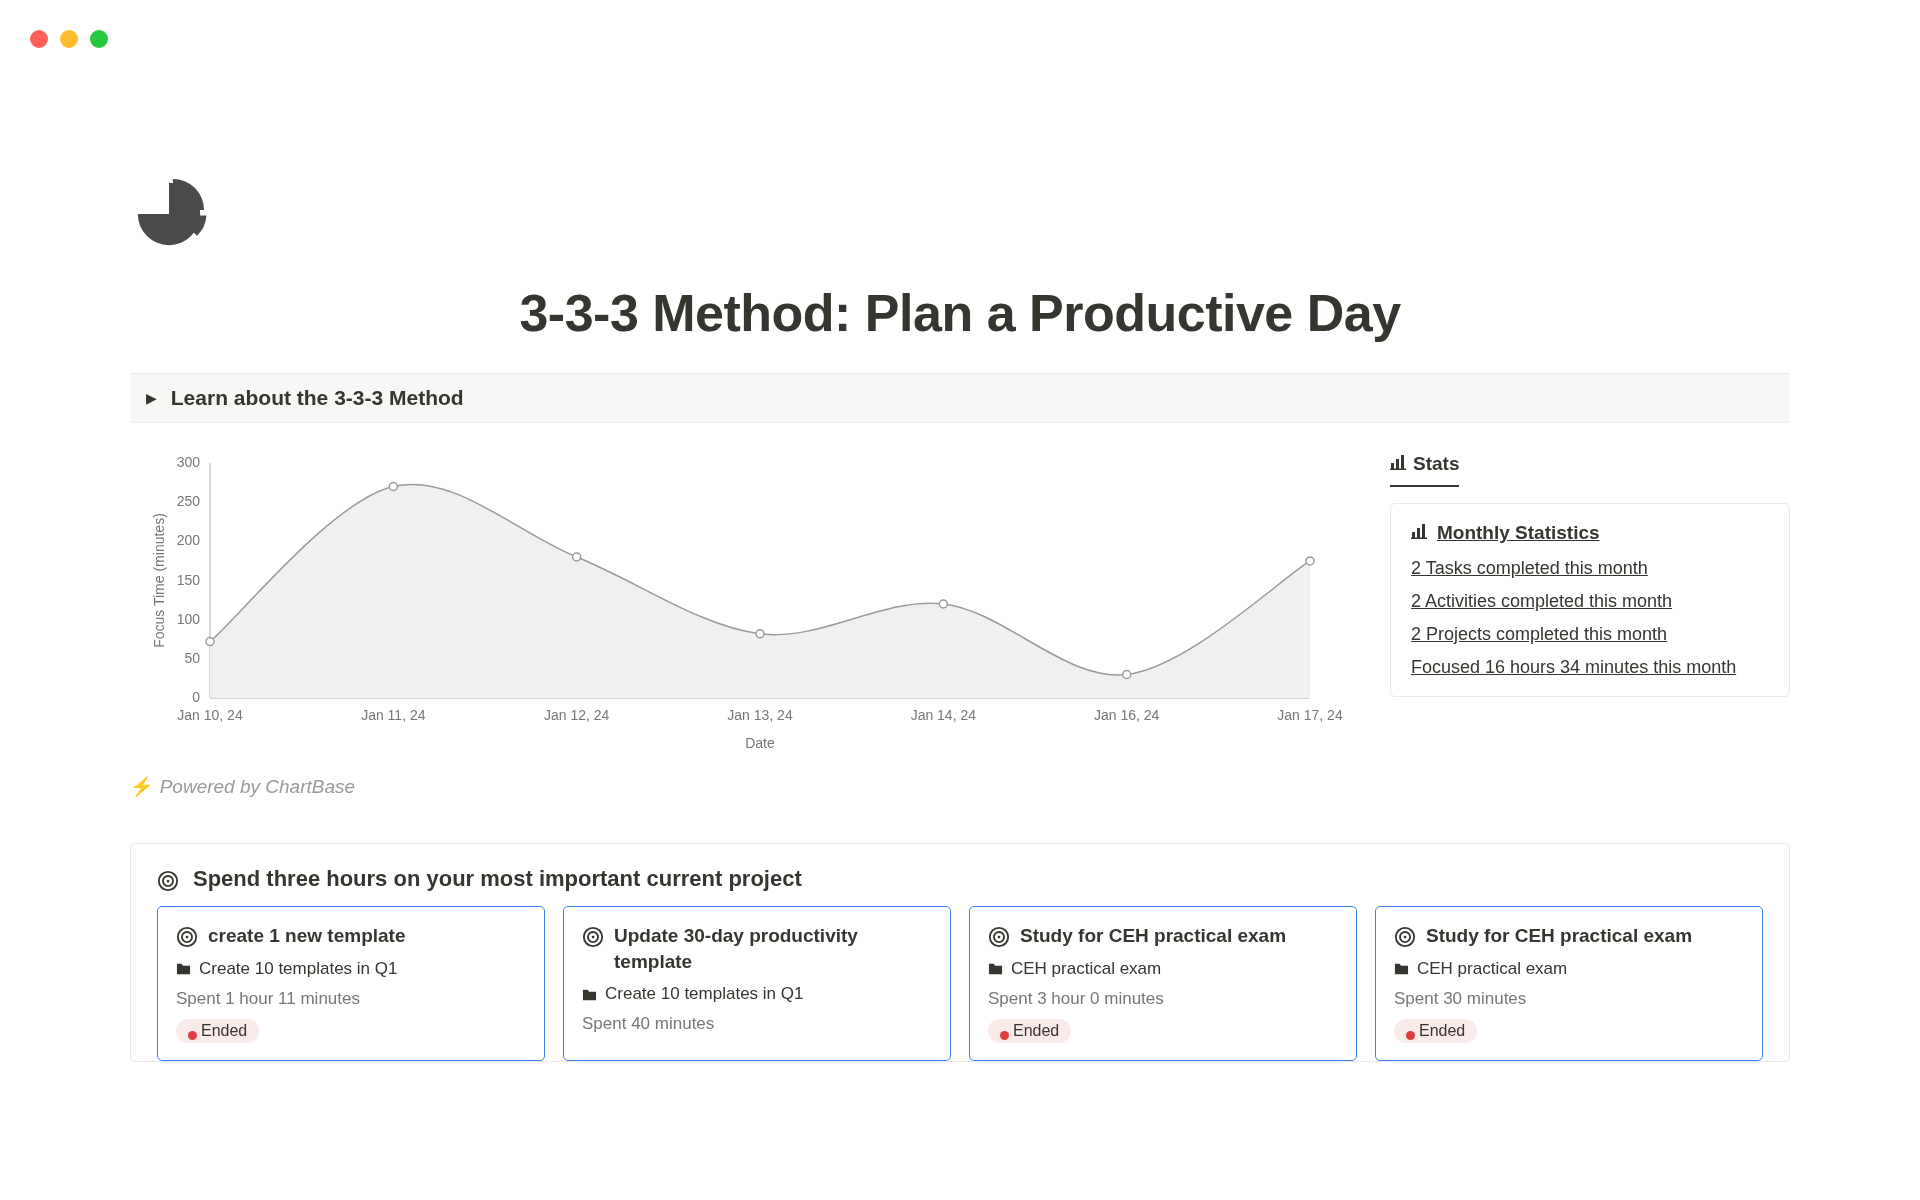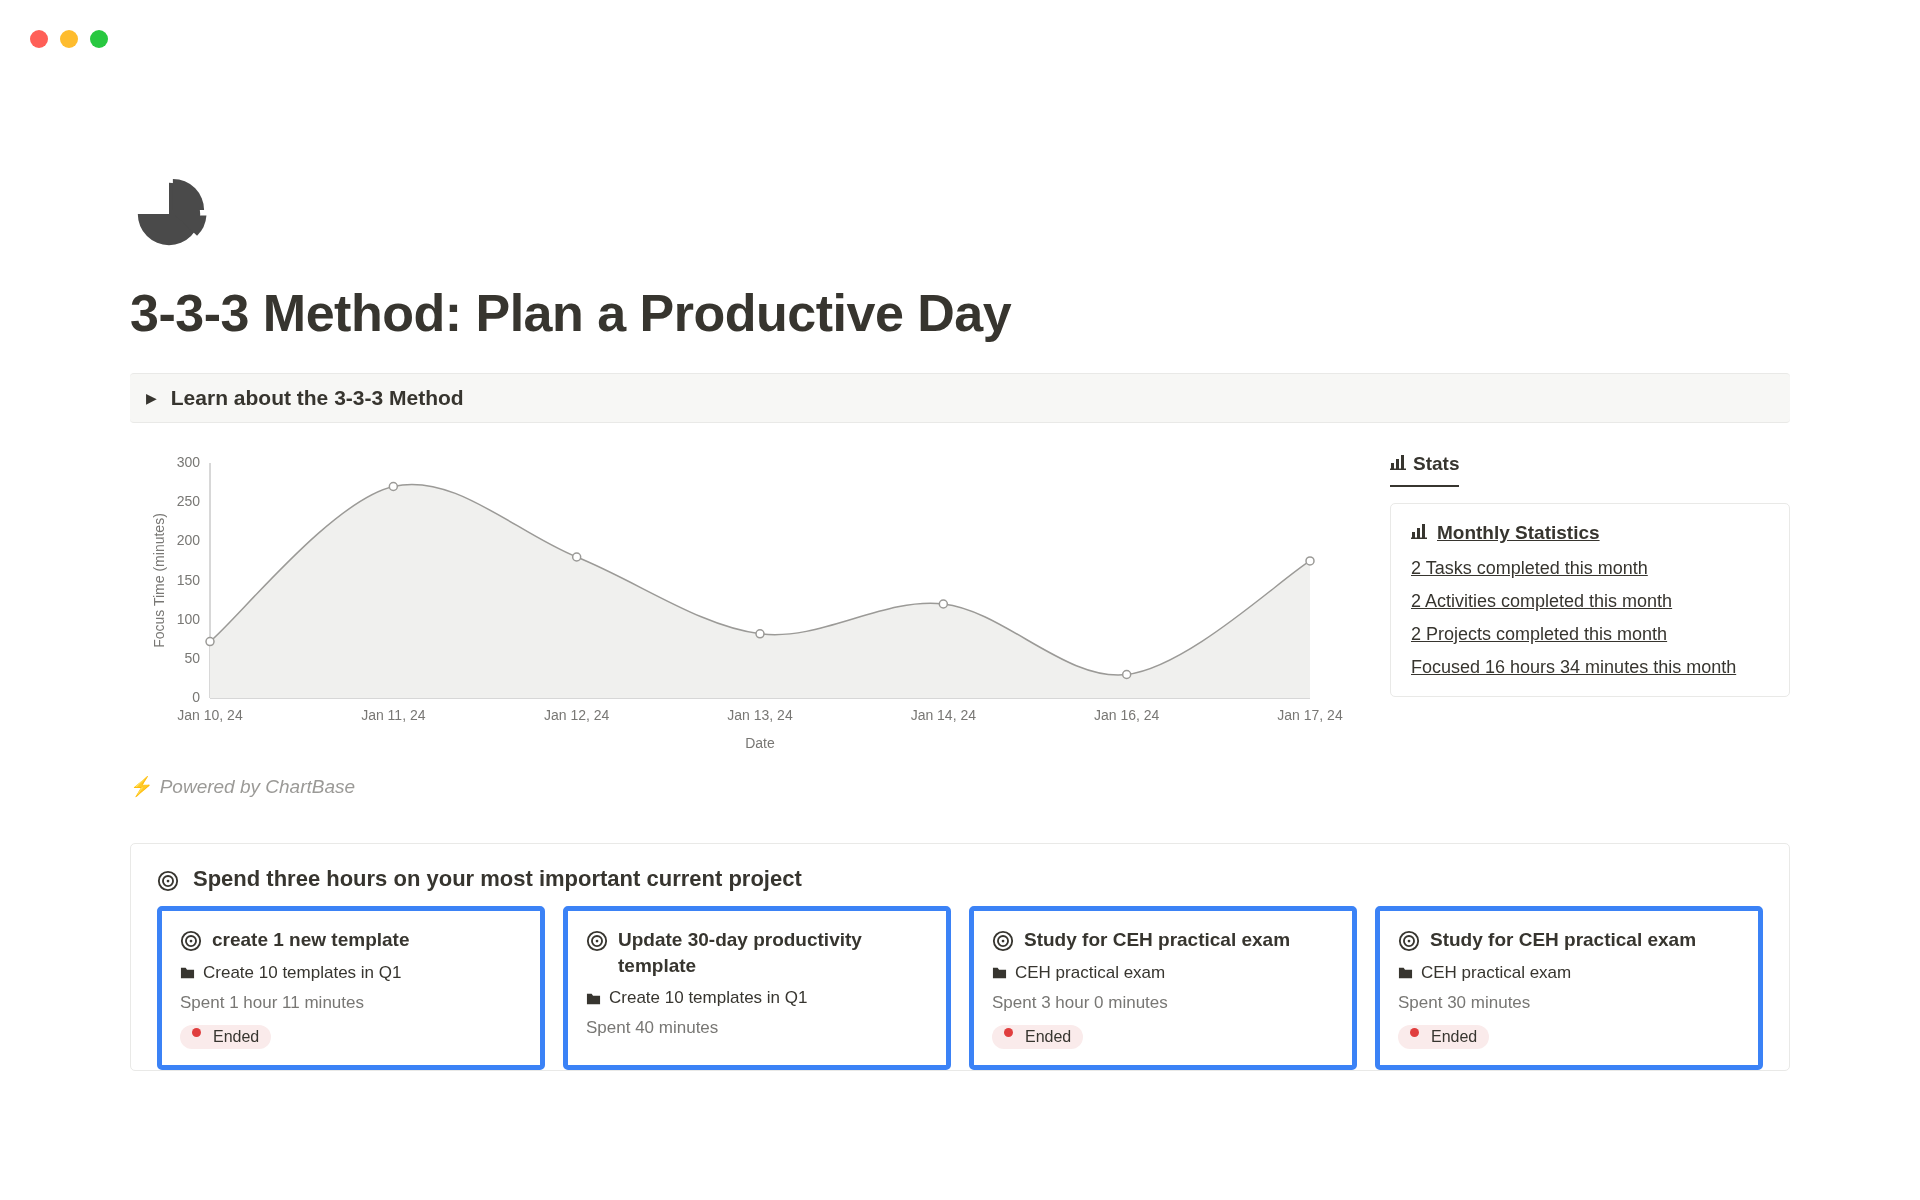--- a/index.html
+++ b/index.html
@@ -34,20 +34,21 @@
   width: 78px;
   height: 78px;
   margin-bottom: 30px;
 }
 .page-title {
   font-size: 52px;
   font-weight: 700;
   color: #37352f;
   margin-bottom: 30px;
   letter-spacing: -0.5px;
+  text-align: center;
 }
 .callout {
   background: #f7f7f5;
   border-radius: 4px;
   padding: 12px 16px;
   display: flex;
   align-items: center;
   gap: 14px;
   margin-bottom: 8px;
   border-top: 1px solid #e9e9e7;
@@ -167,21 +168,21 @@
 }
 .tab.inactive {
   color: #9b9a97;
 }
 .cards-row {
   display: flex;
   gap: 18px;
 }
 .task-card {
   flex: 1;
-  border: 5px solid #3b82f6;
+  border: 1px solid #3b82f6;
   border-radius: 5px;
   padding: 16px 18px;
   min-width: 0;
 }
 .task-title-row {
   display: flex;
   align-items: flex-start;
   gap: 10px;
   margin-bottom: 10px;
 }
@@ -200,22 +201,22 @@
   color: #37352f;
   margin-bottom: 10px;
 }
 .task-spent {
   font-size: 17px;
   color: #787774;
   margin-bottom: 10px;
 }
 .task-status {
   display: inline-flex;
-  align-items: flex-start;
-  gap: 12px;
+  align-items: flex-end;
+  gap: 4px;
   background: #faebeb;
   padding: 3px 12px;
   border-radius: 12px;
   font-size: 16px;
   color: #37352f;
 }
 .status-dot {
   width: 9px;
   height: 9px;
   border-radius: 50%;

